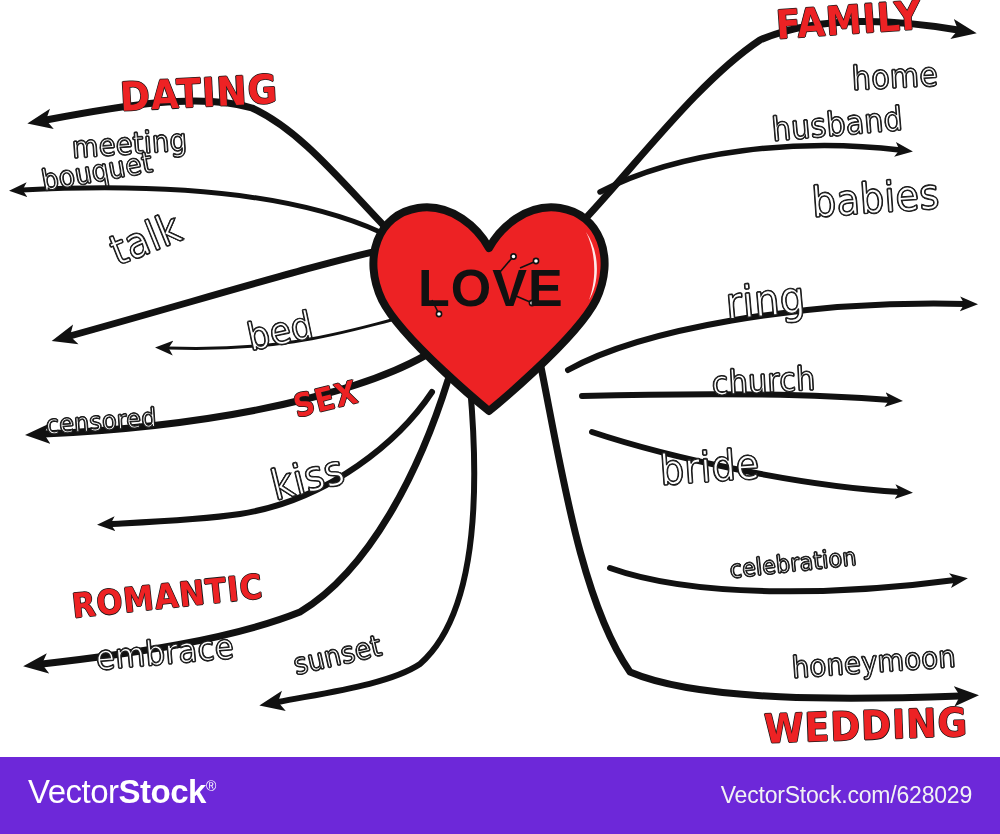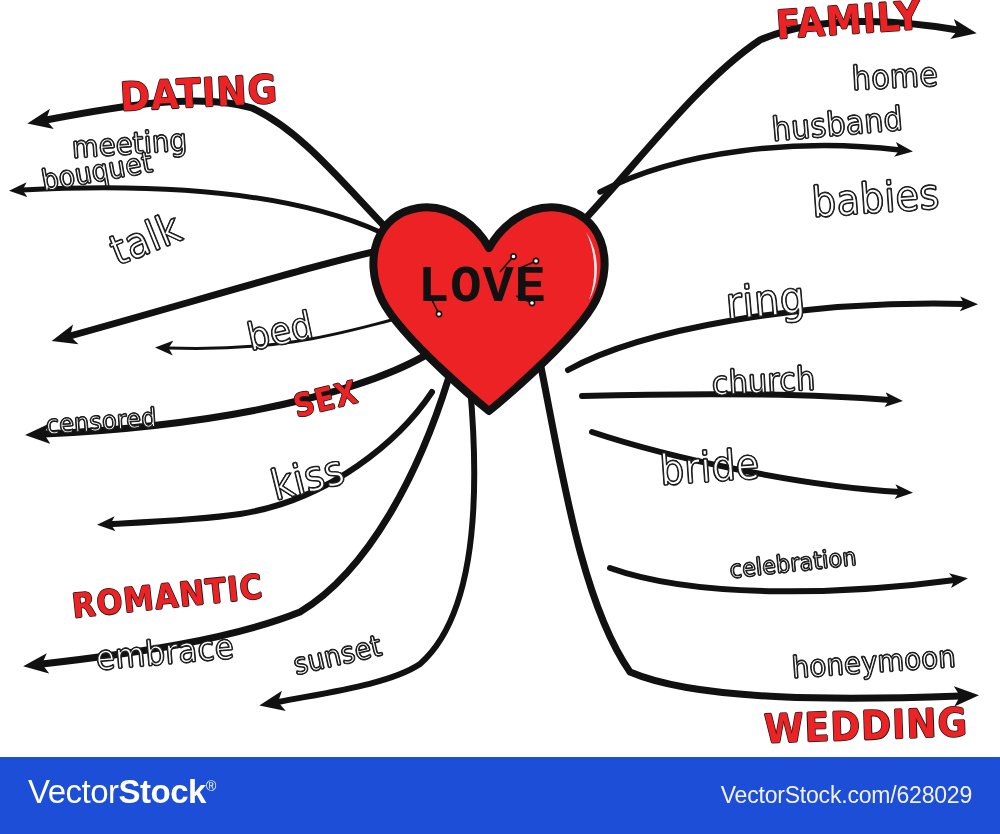--- a/index.html
+++ b/index.html
@@ -48,33 +48,33 @@
     font-weight: 700;
     font-stretch: condensed;
     text-shadow:
       0.8px 0 0 #1a1a1a, -0.8px 0 0 #1a1a1a,
       0 0.8px 0 #1a1a1a, 0 -0.8px 0 #1a1a1a;
     letter-spacing: 1px;
   }
   .heart-label {
     position: absolute;
     color: #111111;
-    font-family: Liberation Mono, monospace;
+    font-family: Liberation Sans, sans-serif;
     font-weight: 700;
     letter-spacing: 1px;
     text-align: center;
   }
   
   #footer {
     position: absolute;
     left: 0;
     top: 757px;
     width: 1000px;
     height: 77px;
-    background: #1d4ed8;
+    background: #6d28d9;
   }
   #logo {
     position: absolute;
     left: 28px;
     top: 18px;
     font-family: "Liberation Sans", sans-serif;
     font-size: 33px;
     color: #ffffff;
     letter-spacing: -0.5px;
     line-height: 1;

